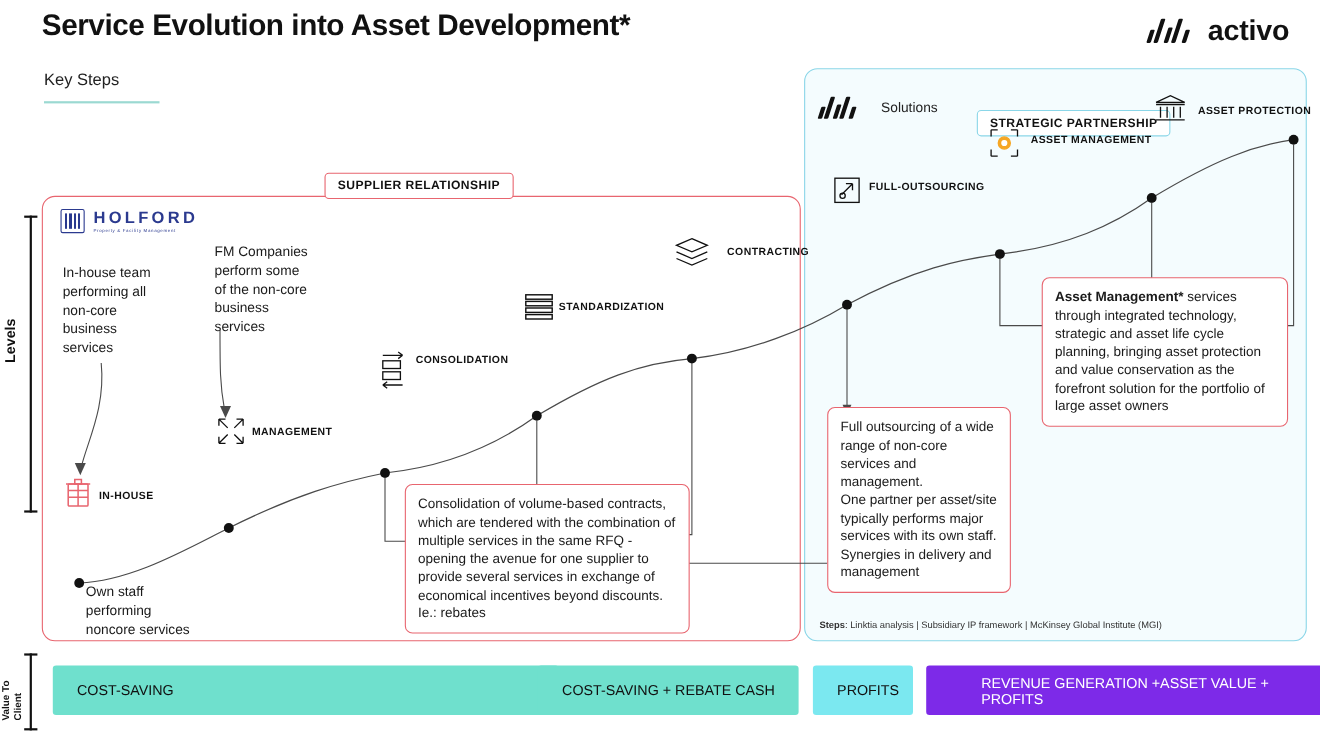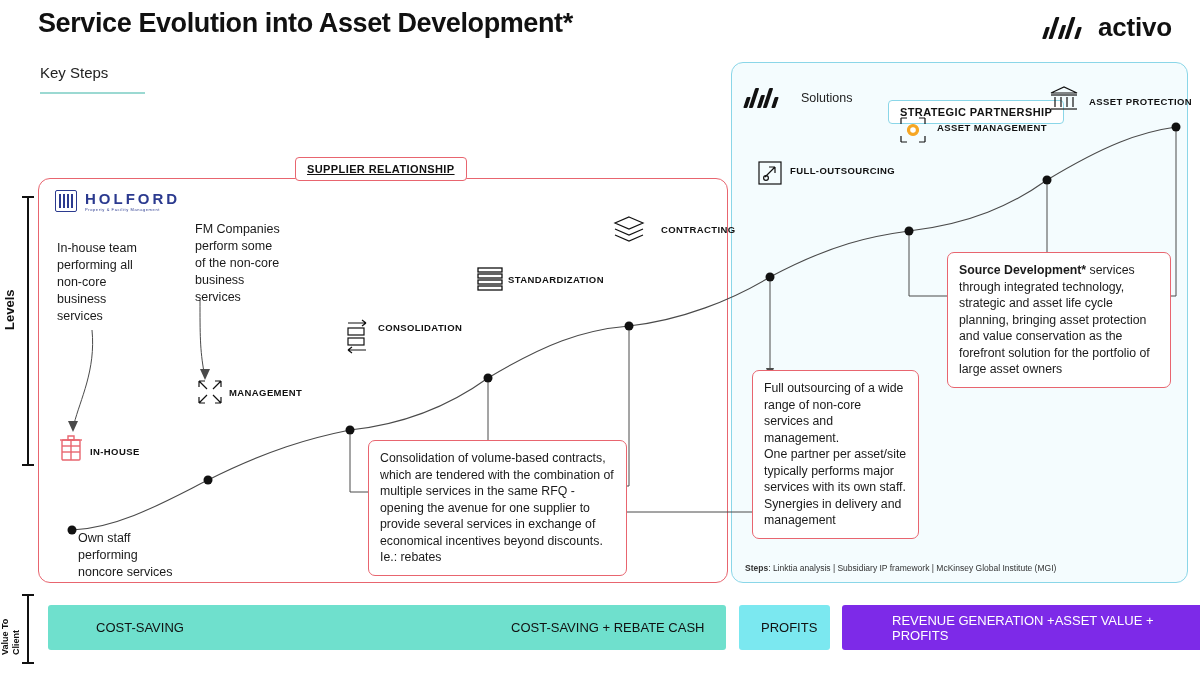--- a/index.html
+++ b/index.html
@@ -65,21 +65,21 @@
   }
   .panel-strategic{
     left:731px;top:62px;width:455px;height:519px;
     border:1.4px solid #8ad6e8;background:#f4fcfe;
   }
   .pill{
     position:absolute;background:#fff;border-radius:4px;
     font-size:11px;font-weight:bold;letter-spacing:0.4px;
     padding:5px 11px;color:#111;
   }
-  .pill-supplier{left:295px;top:157px;border:1.3px solid #e8656f;text-decoration:underline;}
+  .pill-supplier{left:295px;top:157px;border:1.3px solid #e8656f;}
   .pill-strategic{left:888px;top:52px;border:1.3px solid #8ad6e8;margin-top:48px;}
 
   
   svg.canvas{position:absolute;inset:0;width:1200px;height:675px;pointer-events:none;}
 
   
   .tbox{position:absolute;font-size:12.5px;line-height:17px;color:#1a1a1a;}
 
   .callout{
     position:absolute;border:1.2px solid #e8656f;border-radius:7px;
@@ -315,28 +315,28 @@
     </span>
     <span class="solutions-name">Solutions</span>
   </div>
 
   <div class="callout" style="left:368px;top:440px;width:235px;">Consolidation of  volume-based contracts, which are tendered with the combination of multiple services in the same RFQ - opening the avenue for one supplier to provide several services in exchange of economical incentives beyond discounts. Ie.: rebates</div>
 
   <div class="callout" style="left:752px;top:370px;width:143px;white-space:pre-line;">Full outsourcing of a wide range of non-core services and management.
 One partner per asset/site typically performs major services with its own staff. Synergies in delivery and management</div>
 
   <div class="callout" style="left:947px;top:252px;width:200px;">
-    <b>Source Development*</b><span> services through integrated technology, strategic and asset life cycle planning, bringing asset protection and value conservation as the forefront solution for the portfolio of large asset owners</span>
+    <b>Asset Management*</b><span> services through integrated technology, strategic and asset life cycle planning, bringing asset protection and value conservation as the forefront solution for the portfolio of large asset owners</span>
   </div>
 
   <div class="source">
     <b>Steps</b><span>: Linktia analysis | Subsidiary IP framework | McKinsey Global Institute (MGI)</span>
   </div>
 
-  <div class="bar teal" style="left:48px;top:605px;width:460px;padding-left:26px;">
+  <div class="bar teal" style="left:48px;top:605px;width:460px;">
     <span>COST-SAVING</span>
   </div>
   <div class="bar teal" style="left:489px;top:605px;width:237px;">
     <span>COST-SAVING + REBATE CASH</span>
   </div>
   <div class="bar cyan" style="left:739px;top:605px;width:91px;">
     <span>PROFITS</span>
   </div>
   <div class="bar purple" style="left:842px;top:605px;width:343px;padding-left:28px;">
     <span>REVENUE GENERATION +ASSET VALUE + PROFITS</span>

